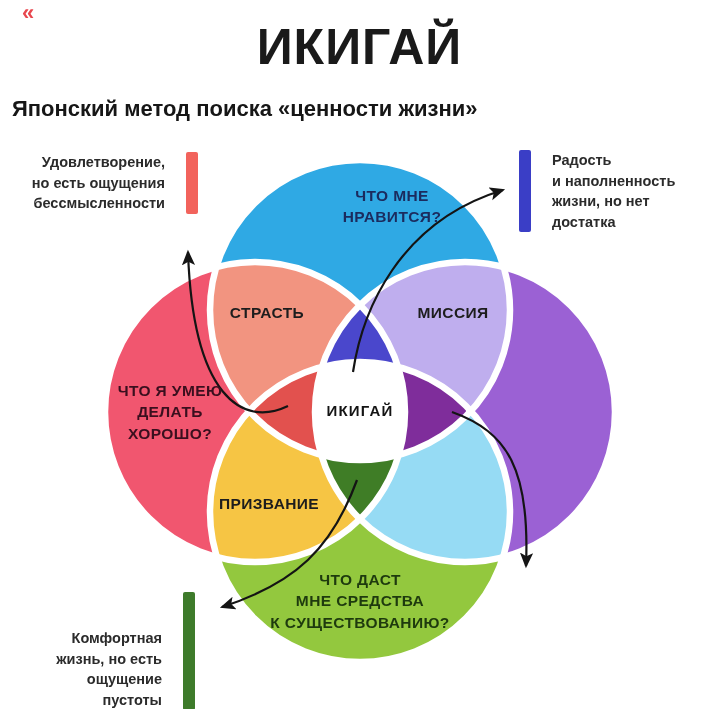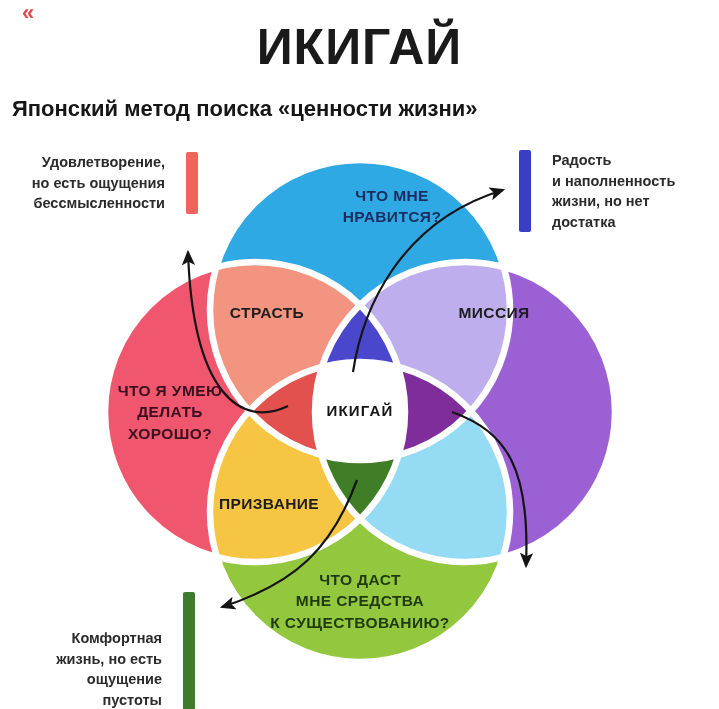--- a/index.html
+++ b/index.html
@@ -114,21 +114,21 @@
   <div class="lbl" style="left: 360px; top: 206px; color: rgb(27, 43, 94); margin-left: 32px;">ЧТО МНЕ
 НРАВИТСЯ?</div>
   <div class="lbl" style="left: 161px; top: 412px; color: rgb(58, 15, 30); padding-left: 18px;">ЧТО Я УМЕЮ
 ДЕЛАТЬ
 ХОРОШО?</div>
   <div class="lbl" style="left: 360px; top: 601px; color: rgb(30, 58, 14);">ЧТО ДАСТ
 МНЕ СРЕДСТВА
 К СУЩЕСТВОВАНИЮ?</div>
 
   <div class="lbl" style="left:267px;top:313px;">СТРАСТЬ</div>
-  <div class="lbl" style="left:453px;top:313px;margin-left:41px;">МИССИЯ</div>
+  <div class="lbl" style="left:453px;top:313px;">МИССИЯ</div>
   <div class="lbl" style="left:269px;top:504px;">ПРИЗВАНИЕ</div>
 
   <div class="lbl center" style="left:360px;top:411px;">ИКИГАЙ</div>
 
   <div class="ann tl">
     <div class="txt">Удовлетворение,
 но есть ощущения
 бессмысленности</div>
     <div class="bar" style="background-color: rgb(242, 99, 92);"></div>
   </div>

